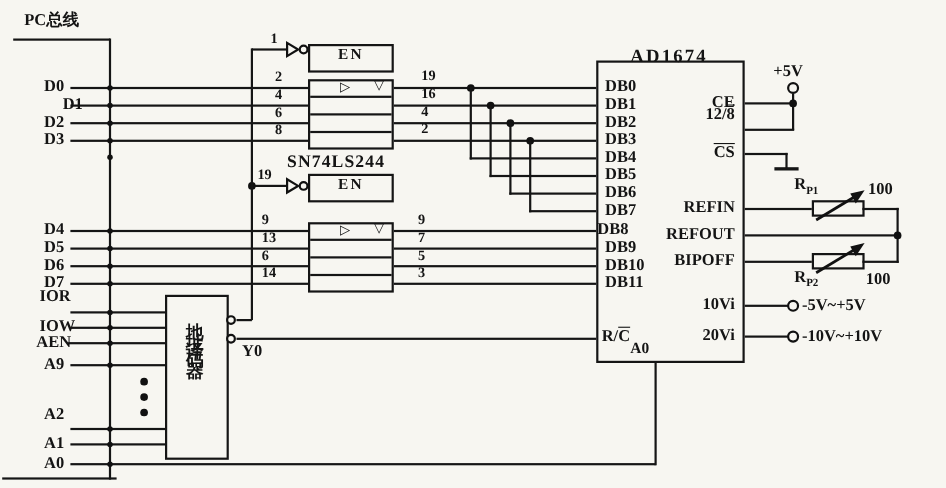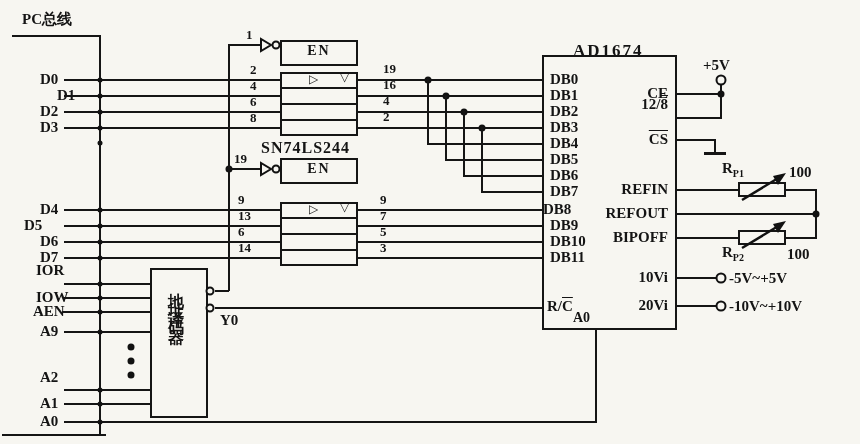--- a/index.html
+++ b/index.html
@@ -42,21 +42,21 @@
   <div class="h" style="left:64px;top:95px;width:216px"></div>
   <div class="h" style="left:64px;top:111px;width:216px"></div>
   <div class="h" style="left:64px;top:127px;width:216px"></div>
   <div class="dot sm" style="left:100px;top:80px"></div>
   <div class="dot sm" style="left:100px;top:96px"></div>
   <div class="dot sm" style="left:100px;top:112px"></div>
   <div class="dot sm" style="left:100px;top:128px"></div>
   <div class="dot sm" style="left:100px;top:143px"></div>
 
   <span class="lbl" style="left:40px;top:201px">D4</span>
-  <span class="lbl" style="left:24px;top:217px">D5</span>
+  <span class="lbl" style="left:40px;top:217px">D5</span>
   <span class="lbl" style="left:40px;top:233px">D6</span>
   <span class="lbl" style="left:40px;top:249px">D7</span>
   <div class="h" style="left:64px;top:209px;width:216px"></div>
   <div class="h" style="left:64px;top:225px;width:216px"></div>
   <div class="h" style="left:64px;top:241px;width:216px"></div>
   <div class="h" style="left:64px;top:257px;width:216px"></div>
   <div class="dot sm" style="left:100px;top:210px"></div>
   <div class="dot sm" style="left:100px;top:226px"></div>
   <div class="dot sm" style="left:100px;top:242px"></div>
   <div class="dot sm" style="left:100px;top:258px"></div>

